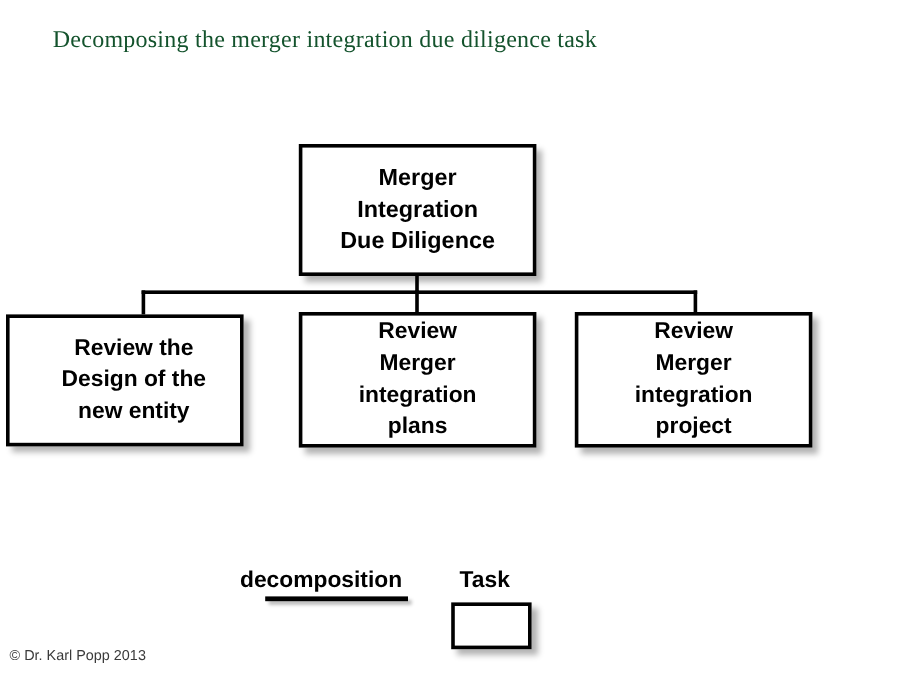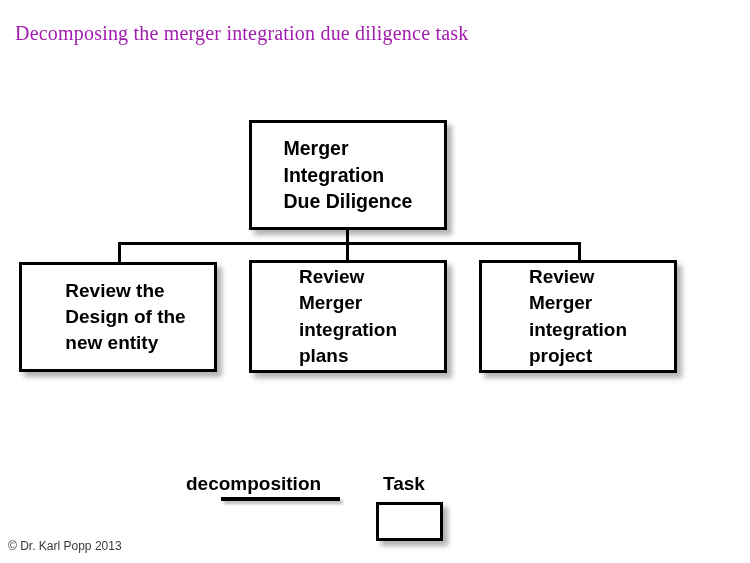--- a/index.html
+++ b/index.html
@@ -12,56 +12,56 @@
     width: 750px;
     height: 563px;
     background: #ffffff;
     overflow: hidden;
     font-family: "Liberation Sans", sans-serif;
   }
 
   
   .title {
     position: absolute;
-    left: 15px;
+    left: 44px;
     top: 22px;
     font-family: "Liberation Serif", serif;
     font-size: 20px;
     font-weight: 400;
-    color: #a21caf;
+    color: #14532d;
     letter-spacing: 0.2px;
     white-space: nowrap;
   }
 
   
   .node {
     position: absolute;
     box-sizing: border-box;
     background: #ffffff;
     border: 3px solid #000000;
     box-shadow: 5px 5px 5px rgba(0,0,0,0.30);
     display: flex;
     align-items: center;
     justify-content: center;
-    text-align: left;
+    text-align: center;
   }
   .node .label {
     font-family: "Liberation Sans", sans-serif;
     font-weight: bold;
     font-size: 19px;
     line-height: 1.38;
     color: #000000;
     white-space: pre-line;
     padding: 0 6px;
   }
 
   #node-root   { left: 249px; top: 120px; width: 198px; height: 110px; }
   #node-root .label { font-size: 19.5px; }
 
-  #node-child-0 { left: 19px;  top: 262px; width: 198px; height: 110px; padding-left: 15px; }
+  #node-child-0 { left: 5px;  top: 262px; width: 198px; height: 110px; padding-left: 15px; }
   #node-child-1 { left: 249px; top: 260px; width: 198px; height: 113px; }
   #node-child-2 { left: 479px; top: 260px; width: 198px; height: 113px; }
 
   
   .conn {
     position: absolute;
     background: #000000;
   }
   
   #conn-stem      { left: 346px; top: 230px; width: 3px;   height: 14px; }
@@ -74,21 +74,21 @@
 
   
   .legend-label {
     position: absolute;
     font-family: "Liberation Sans", sans-serif;
     font-weight: bold;
     font-size: 19px;
     color: #000000;
     white-space: nowrap;
   }
-  #legend-decomp-label { left: 186px; top: 473px; }
+  #legend-decomp-label { left: 200px; top: 473px; }
   #legend-task-label   { left: 383px; top: 473px; text-align: center; }
 
   #legend-decomp-line {
     position: absolute;
     left: 221px;
     top: 497px;
     width: 119px;
     height: 4px;
     background: #000000;
     box-shadow: 3px 3px 3px rgba(0,0,0,0.28);

